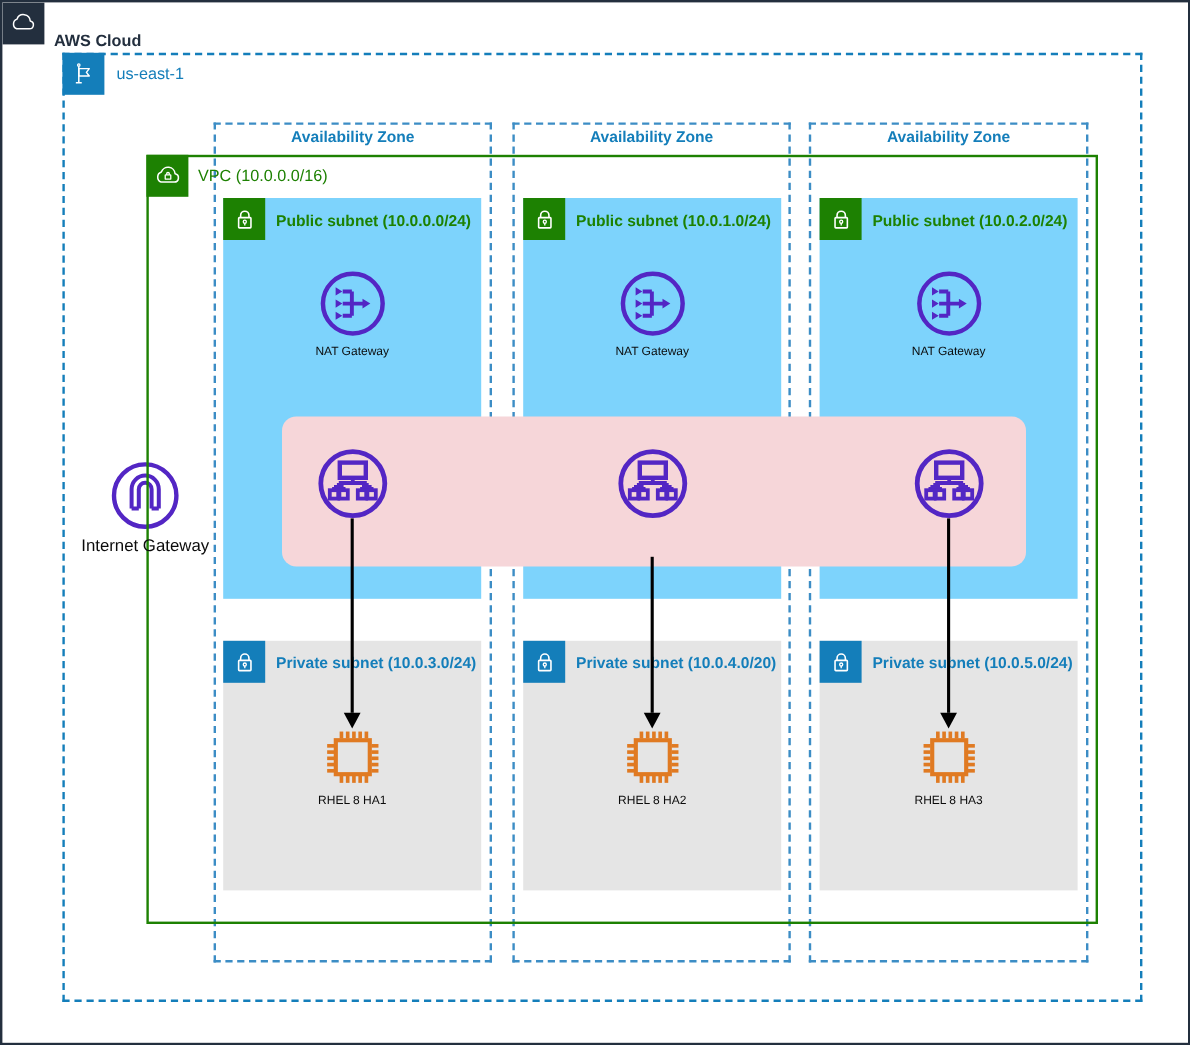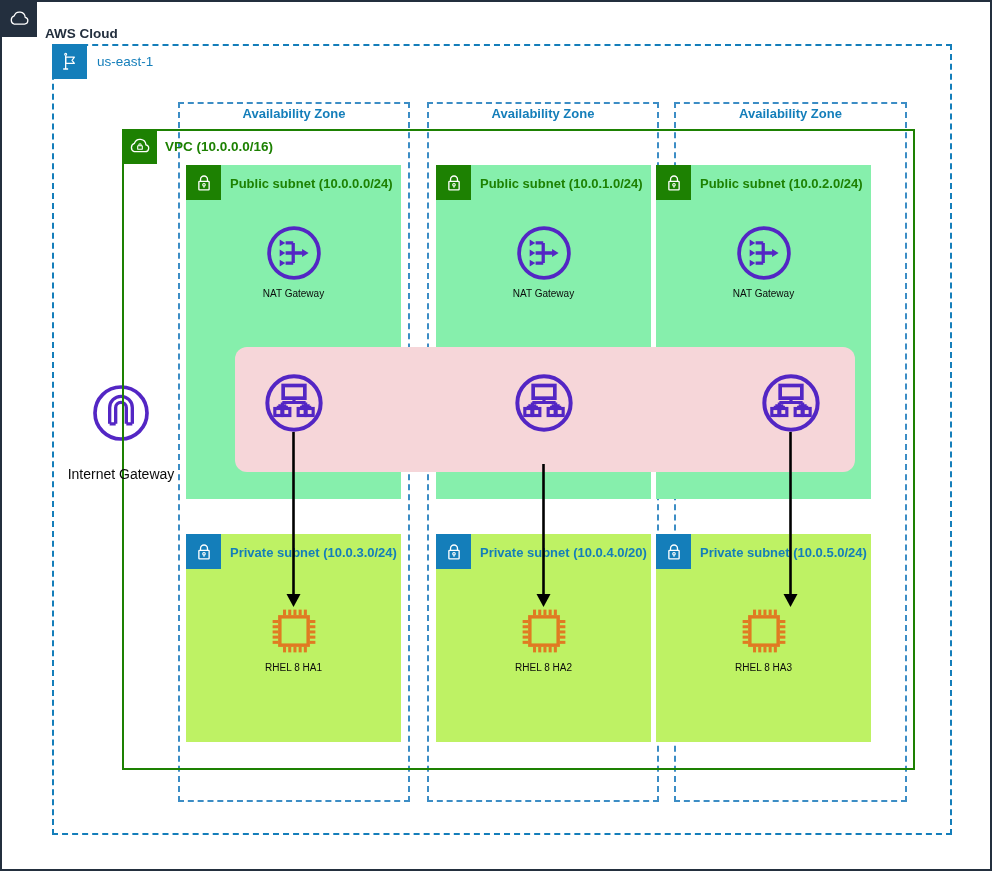--- a/index.html
+++ b/index.html
@@ -16,42 +16,42 @@
   .region{left:50px;top:42px;width:900px;height:791px;border:2px dashed #147EBA;box-sizing:border-box;}
   .region-sq{left:50px;top:42px;width:35px;height:35px;background:#147EBA;display:flex;align-items:center;justify-content:center;}
   .region-label{left:95px;top:52px;font-size:13.5px;font-weight:400;color:#147EBA;}
   
   .az{top:100px;height:700px;width:232px;border:2px dashed #3C8DC5;box-sizing:border-box;}
   .az.c0{left:176px}.az.c1{left:425px}.az.c2{left:672px;width:233px}
   .az-label{width:100%;text-align:center;margin-top:2px;font-size:13px;font-weight:700;color:#147EBA;}
   
   .vpc{left:120px;top:127px;width:793px;height:641px;border:2px solid #1D8102;box-sizing:border-box;}
   .vpc-sq{left:120px;top:127px;width:35px;height:35px;background:#1D8102;display:flex;align-items:center;justify-content:center;}
-  .vpc-label{left:163px;top:137px;font-size:13.5px;font-weight:700;color:#1D8102;}
+  .vpc-label{left:163px;top:137px;font-size:13.5px;font-weight:400;color:#1D8102;}
   
   .subnet{width:215px;box-sizing:border-box;}
-  .subnet.c0{left:184px}.subnet.c1{left:434px}.subnet.c2{left:654px}
-  .pub{top:163px;height:334px;background:#86efac;}
-  .prv{top:532px;height:208px;background:#bef264;}
+  .subnet.c0{left:184px}.subnet.c1{left:434px}.subnet.c2{left:681px}
+  .pub{top:163px;height:334px;background:#7dd3fc;}
+  .prv{top:532px;height:208px;background:#e5e5e5;}
   .sn-sq{left:0;top:0;width:35px;height:35px;display:flex;align-items:center;justify-content:center;}
   .pub .sn-sq{background:#1D8102;} .prv .sn-sq{background:#147EBA;}
   .sn-label{left:44px;top:11px;font-size:13px;font-weight:700;white-space:nowrap;}
   .pub .sn-label{color:#1D8102;} .prv .sn-label{color:#147EBA;}
   .caption{width:100%;text-align:center;font-size:10px;color:#0b0b0b;}
   .nat-ic{left:79.5px;top:60px;}
   .nat-cap{top:123px;}
   .chip-ic{left:81.5px;top:71px;}
   .inst-cap{top:128px;}
   
   .alb-band{left:233px;top:345px;width:620px;height:125px;background:#F6D6D9;border-radius:12px;}
   .alb-ic{top:371px;} .alb-ic.c0{left:261.5px}.alb-ic.c1{left:511.5px}.alb-ic.c2{left:758.5px}
   .alb-cap{left:233px;top:441px;width:620px;text-align:center;font-size:14px;color:#0b0b0b;}
   
   .igw-ic{left:89px;top:381px;}
-  .igw-cap{left:37px;top:444px;width:164px;text-align:center;font-size:14px;color:#0b0b0b;margin-top:20px;}
+  .igw-cap{left:37px;top:444px;width:164px;text-align:center;font-size:14px;color:#0b0b0b;}
   
   .arrows{left:0;top:0;width:992px;height:871px;pointer-events:none;}
 </style>
 </head>
 <body>
 
 <div class="canvas">
 
   <div class="abs region"></div>
 

